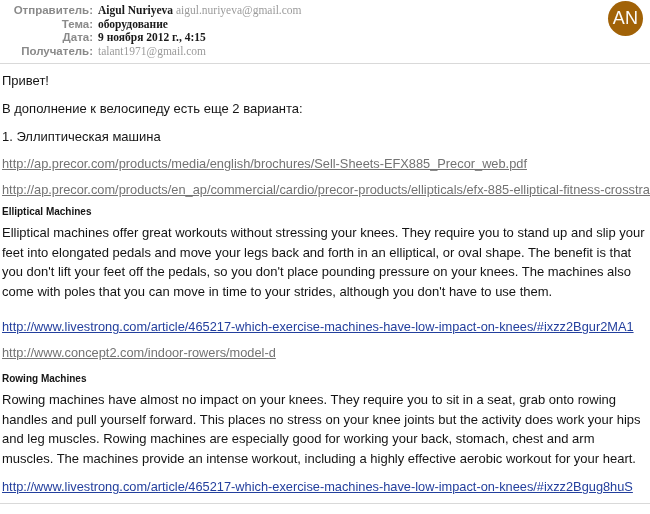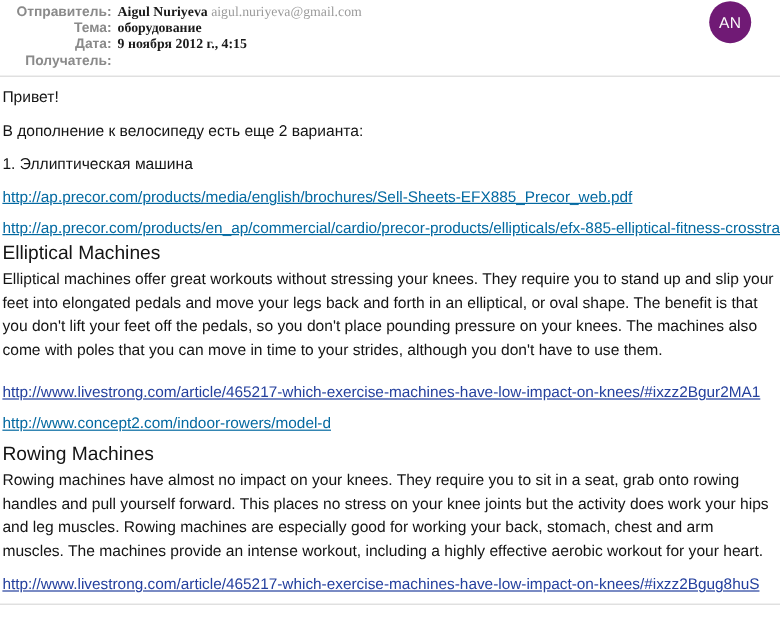--- a/index.html
+++ b/index.html
@@ -31,52 +31,52 @@
     color:#8a8a8a;
     font-weight:bold;
     padding-right:5px;
     white-space:nowrap;
   }
   .hdr-value { color:#111; white-space:nowrap;font-family:Liberation Serif, serif; }
   .v-bold  { font-weight:bold; color:#1a1a1a; }
   .v-gray  { color:#9b9b9b; font-weight:normal; }
   .avatar {
     position:absolute;
-    top:1px; right:24px;
+    top:1px; right:7px;
     width:35px; height:35px;
     border-radius:50%;
-    background:#701a75;
+    background:#a16207;
     color:#fbfbfb;
-    font-size:13px;
+    font-size:18px;
     display:flex; align-items:center; justify-content:center;
     letter-spacing:0.2px;
     user-select:none;
   }
 
   
   .email-body {
     padding:9px 4px 0 2px;
     font-size:13px;
     color:#141414;
   }
   .short-line  { line-height:15px; margin:0 0 13px 0; white-space:nowrap; }
   .item-line   { line-height:15px; margin:0 0 12px 0; white-space:nowrap; }
   .link-line   { line-height:15px; margin:0 0 11px 0; white-space:nowrap; }
   .link-line.tight { margin-bottom:7px; }
   a.mail-link {
     text-decoration:underline;
     cursor:pointer;
     font-size:12.8px;
   }
-  .link-light { color:#0369a1; }
+  .link-light { color:#737373; }
   .link-dark  { color:#233f9d; }
 
   .section-heading {
-    font-weight:normal;
-    font-size:16px;
+    font-weight:bold;
+    font-size:10px;
     line-height:15px;
     margin:0 0 4px 0;
   }
   .section-para {
     line-height:19.5px;
     margin:0 0 15px 0;
     color:#141414;
   }
   .gap-before-link { margin-top:18px; }
   .rowing-para { margin-bottom:11px; }
@@ -99,20 +99,21 @@
       <span class="v-gray">aigul.nuriyeva@gmail.com</span>
     </div>
 
     <div class="hdr-label">Тема:</div>
     <div class="hdr-value v-bold">оборудование</div>
 
     <div class="hdr-label">Дата:</div>
     <div class="hdr-value v-bold">9 ноября 2012 г., 4:15</div>
 
     <div class="hdr-label">Получатель:</div>
+    <div class="hdr-value v-gray">talant1971@gmail.com</div>
   </div>
 
   <div class="avatar">AN</div>
 </div>
 
 <div class="email-body">
   <p class="short-line">Привет!</p>
 
   <p class="short-line">В дополнение к велосипеду есть еще 2 варианта:</p>
 

